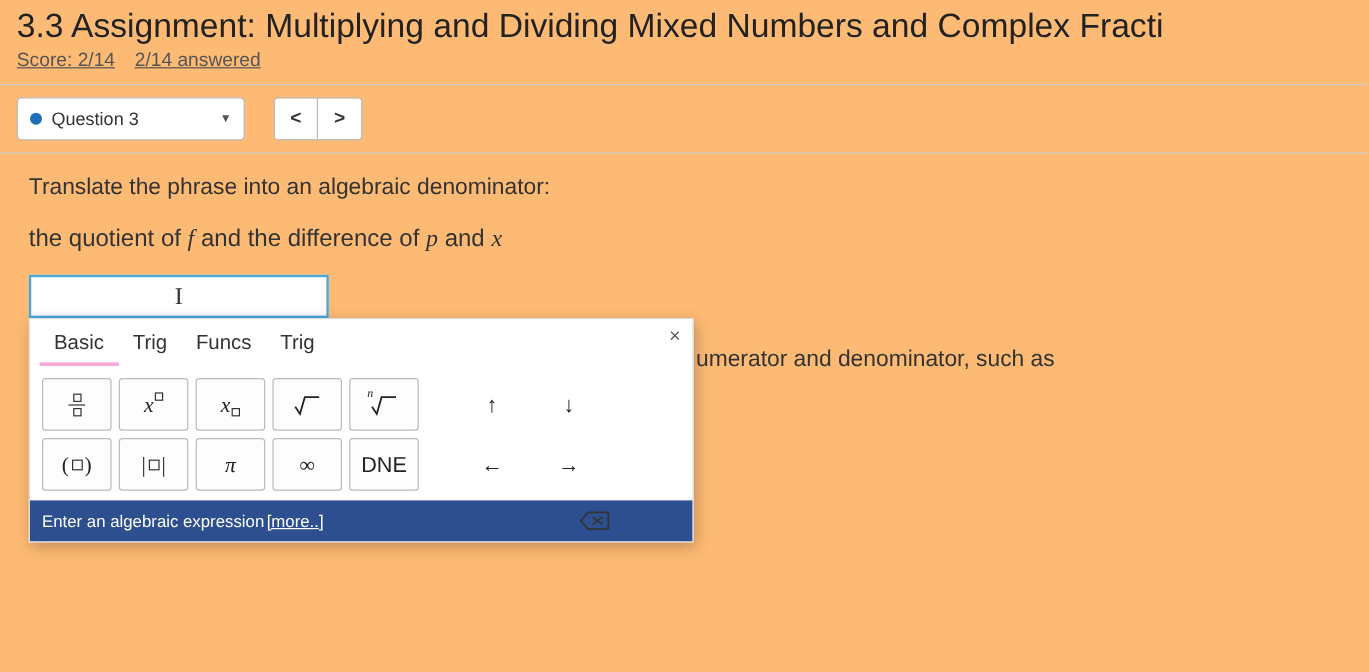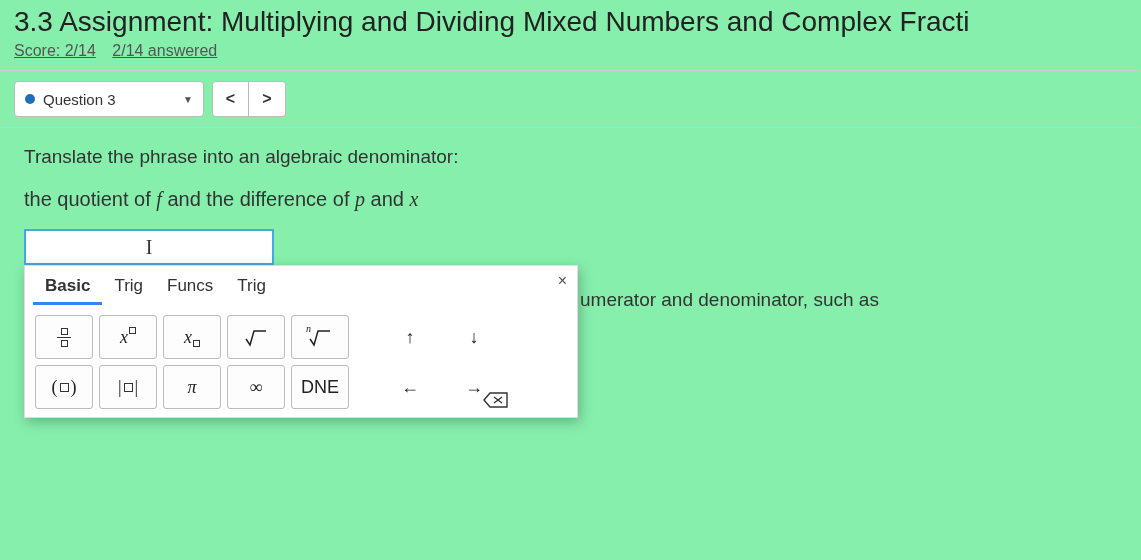--- a/index.html
+++ b/index.html
@@ -5,21 +5,21 @@
   * { box-sizing: border-box; margin: 0; padding: 0; }
   body {
     font-family: "Segoe UI", Arial, sans-serif;
     background: #f5f5f5;
     width: 1141px;
     height: 560px;
     overflow: hidden;
     color: #333;
   }
   .page {
-    background: #86efac;
+    background: #fdba74;
     width: 100%;
     height: 100%;
     padding: 0 1px 0 0;
     position: relative;
   }
   .title {
     font-size: 28px;
     font-weight: 400;
     color: #222;
     padding: 6px 0 2px 14px;
@@ -32,21 +32,21 @@
     padding: 2px 0 10px 14px;
   }
   .score-line span { margin-right: 12px; text-decoration: underline; }
   .hr {
     border: none;
     border-top: 1px solid #ccc;
     margin: 0 0 10px 0;
   }
   .nav-row {
     display: flex;
-    gap: 8px;
+    gap: 24px;
     padding: 0 0 10px 14px;
   }
   .question-dropdown {
     display: flex;
     align-items: center;
     justify-content: space-between;
     width: 190px;
     height: 36px;
     border: 1px solid #bbb;
     border-radius: 4px;
@@ -136,22 +136,22 @@
     position: relative;
   }
   .palette-tabs .tab {
     font-size: 17px;
     color: #333;
     padding: 4px 12px 6px 12px;
     cursor: pointer;
     border-bottom: 3px solid transparent;
   }
   .palette-tabs .tab.active {
-    border-bottom: 3px solid #3b82f6;
-    font-weight: 700;
+    border-bottom: 3px solid #f9a8d4;
+    font-weight: 400;
   }
   .palette-tabs .close {
     position: absolute;
     right: 10px;
     top: 6px;
     font-size: 16px;
     color: #555;
     cursor: pointer;
     background: none;
     border: none;
@@ -311,20 +311,25 @@
             <span>|</span>
         </button>
         <button class="pbtn" style="font-style:italic;">π</button>
         <button class="pbtn">∞</button>
         <button class="pbtn" style="font-family:Arial,sans-serif;font-size:18px;">DNE</button>
         <div class="gap-col"></div>
         <button class="pbtn plain">←</button>
         <button class="pbtn plain">→</button>
       </div>
 
+      <div class="palette-footer">
+        <span>Enter an algebraic expression </span>
+        <span class="more">[more..]</span>
+        <span class="spacer"></span>
+      </div>
       <div class="backspace-wrap">
         <button class="pbtn plain" style="height:28px;">
           <svg width="26" height="18" viewBox="0 0 26 18">
             <path d="M7 2 L24 2 L24 16 L7 16 L1 9 Z" stroke="#333" stroke-width="1.4" fill="none"></path>
             <path d="M11 6 L19 12 M19 6 L11 12" stroke="#333" stroke-width="1.4"></path>
           </svg>
         </button>
       </div>
     </div>
 

